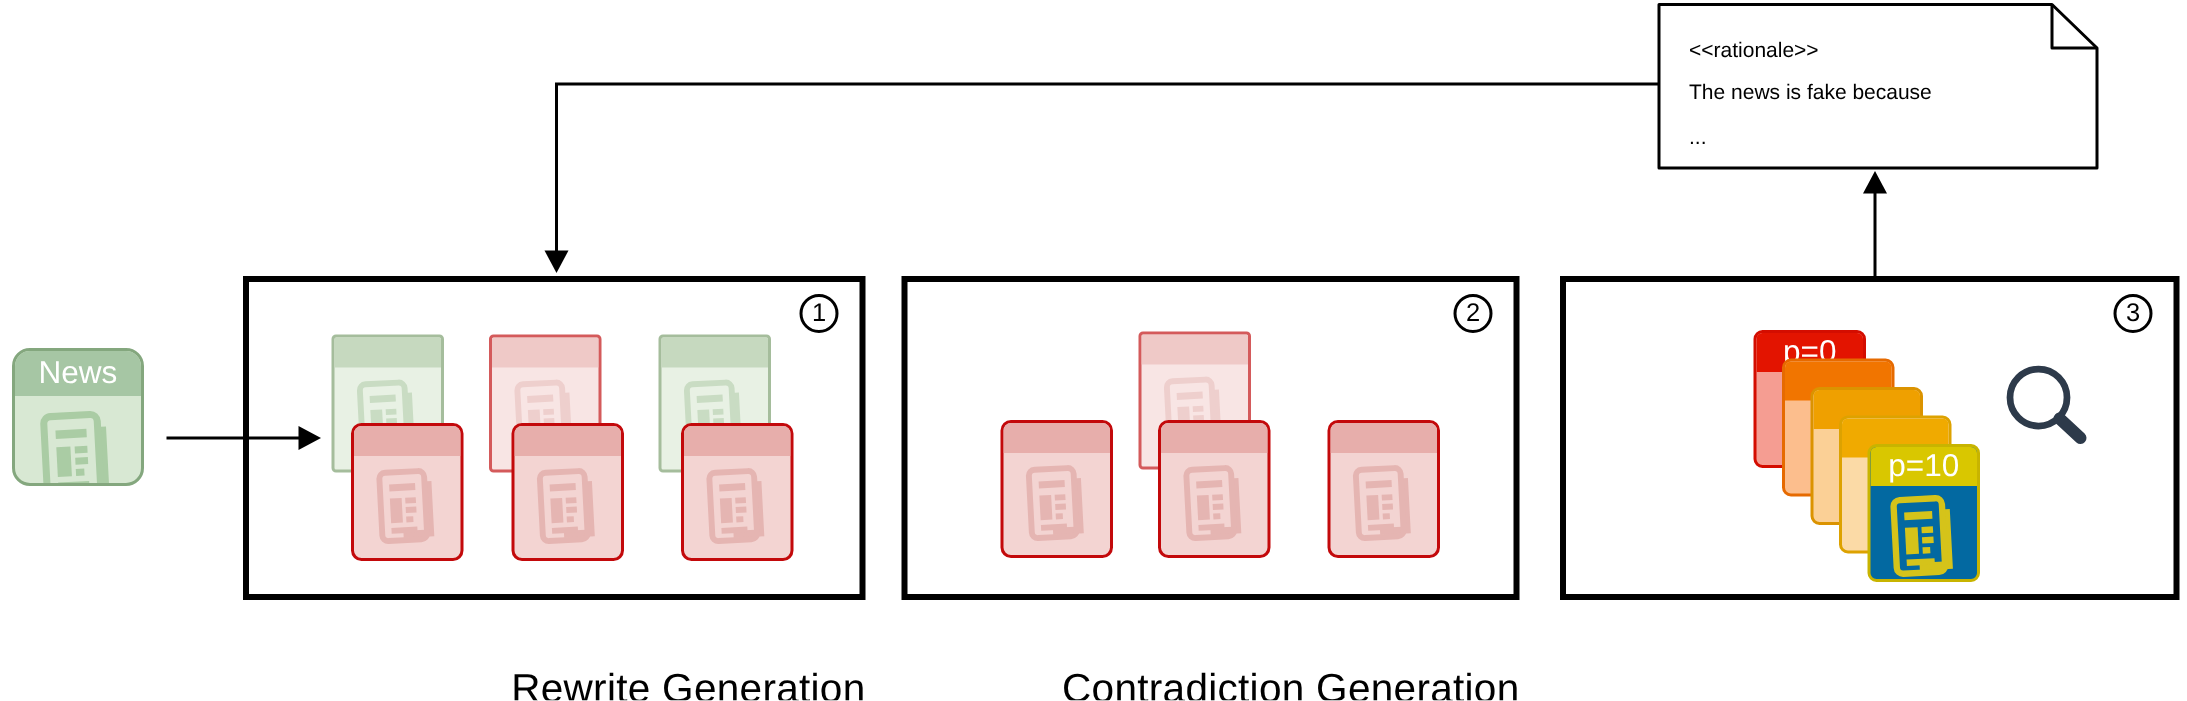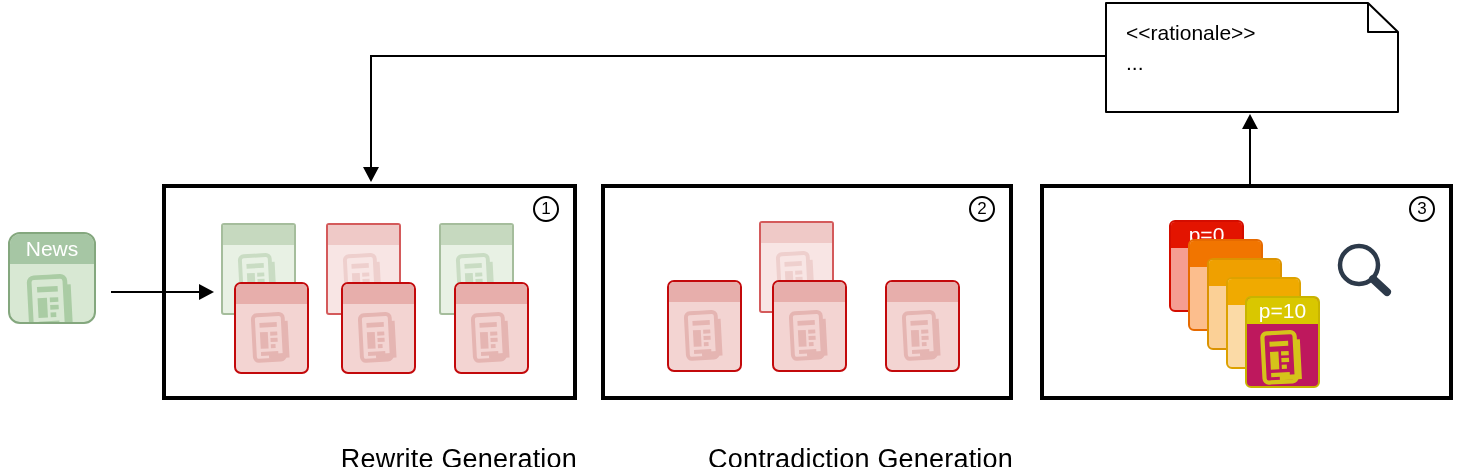--- a/index.html
+++ b/index.html
@@ -52,21 +52,21 @@
   
   #news-card{position:absolute;left:8px;top:232px;width:88px;height:92px;
     background:var(--green-body);border:2px solid var(--green-border);border-radius:12px;
     overflow:hidden;box-sizing:border-box;}
   #news-card .hdr{position:absolute;left:0;top:0;right:0;height:30px;background:var(--green-header);
     display:flex;align-items:center;justify-content:center;color:#fff;font-size:21px;}
   #news-card .news-icon{position:absolute;left:50%;top:40px;transform:translateX(-50%) rotate(-3deg);
     color:var(--green-icon);}
 
   
-  #note-text{position:absolute;left:1126px;top:19px;width:264px;font-size:21px;line-height:28px;}
+  #note-text{position:absolute;left:1126px;top:19px;width:264px;font-size:14px;line-height:28px;}
   #note-text .dots{line-height:32px;}
 
   
   .magnifier{position:absolute;left:288px;top:50px;}
 </style>
 </head>
 <body>
 
 <div id="canvas">
 
@@ -88,20 +88,21 @@
     </g>
 
     <g stroke="#000" stroke-width="2">
       <line x1="1250" y1="186" x2="1250" y2="128"></line>
       <polygon points="1250,114 1242,129 1258,129" fill="#000" stroke="none"></polygon>
     </g>
   </svg>
 
   <div id="note-text">
     <div>&lt;&lt;rationale&gt;&gt;</div>
+    <div>The news is fake because</div>
     <div class="dots">...</div>
   </div>
 
   <div id="news-card">
     <div class="hdr">
       <span>News</span>
     </div>
   <svg class="news-icon" width="54" height="62" viewBox="0 0 56 66" aria-hidden="true">
     <path d="M42,12 h7 v47 h-26 v-6 h19 z" fill="currentColor"></path>
     <rect x="5" y="3" width="38" height="58" rx="5" fill="none" stroke="currentColor" stroke-width="5"></rect>
@@ -293,21 +294,21 @@
           </div>
           <div class="card rank" style="left: 144px; top: 51px; background: rgb(252, 190, 141); border-color: rgb(230, 106, 0);">
             <div class="hdr" style="background: rgb(241, 117, 0);"></div>
           </div>
           <div class="card rank" style="left: 163px; top: 70px; background: rgb(251, 208, 150); border-color: rgb(219, 147, 0);">
             <div class="hdr" style="background: rgb(239, 160, 0);"></div>
           </div>
           <div class="card rank" style="left: 182px; top: 89px; background: rgb(251, 218, 166); border-color: rgb(221, 162, 0);">
             <div class="hdr" style="background: rgb(240, 170, 0);"></div>
           </div>
-          <div class="card rank" style="left: 201px; top: 108px; background: #be185d; border-color: rgb(200, 180, 0);">
+          <div class="card rank" style="left: 201px; top: 108px; background: #0369a1; border-color: rgb(200, 180, 0);">
             <div class="hdr" style="background: rgb(217, 199, 0); color: rgb(255, 255, 255);">p=10</div>
             <svg class="news-icon" width="48" height="56" viewBox="0 0 56 66" aria-hidden="true" style="color: rgb(213, 195, 26);">
     <path d="M42,12 h7 v47 h-26 v-6 h19 z" fill="currentColor"></path>
     <rect x="5" y="3" width="38" height="58" rx="5" fill="none" stroke="currentColor" stroke-width="5"></rect>
     <g fill="currentColor">
       <rect x="13" y="13" width="22" height="6"></rect>
       <rect x="13" y="25" width="10" height="21"></rect>
       <rect x="26" y="25" width="9" height="5"></rect>
       <rect x="26" y="33" width="9" height="5"></rect>
       <rect x="26" y="41" width="6" height="5"></rect>

